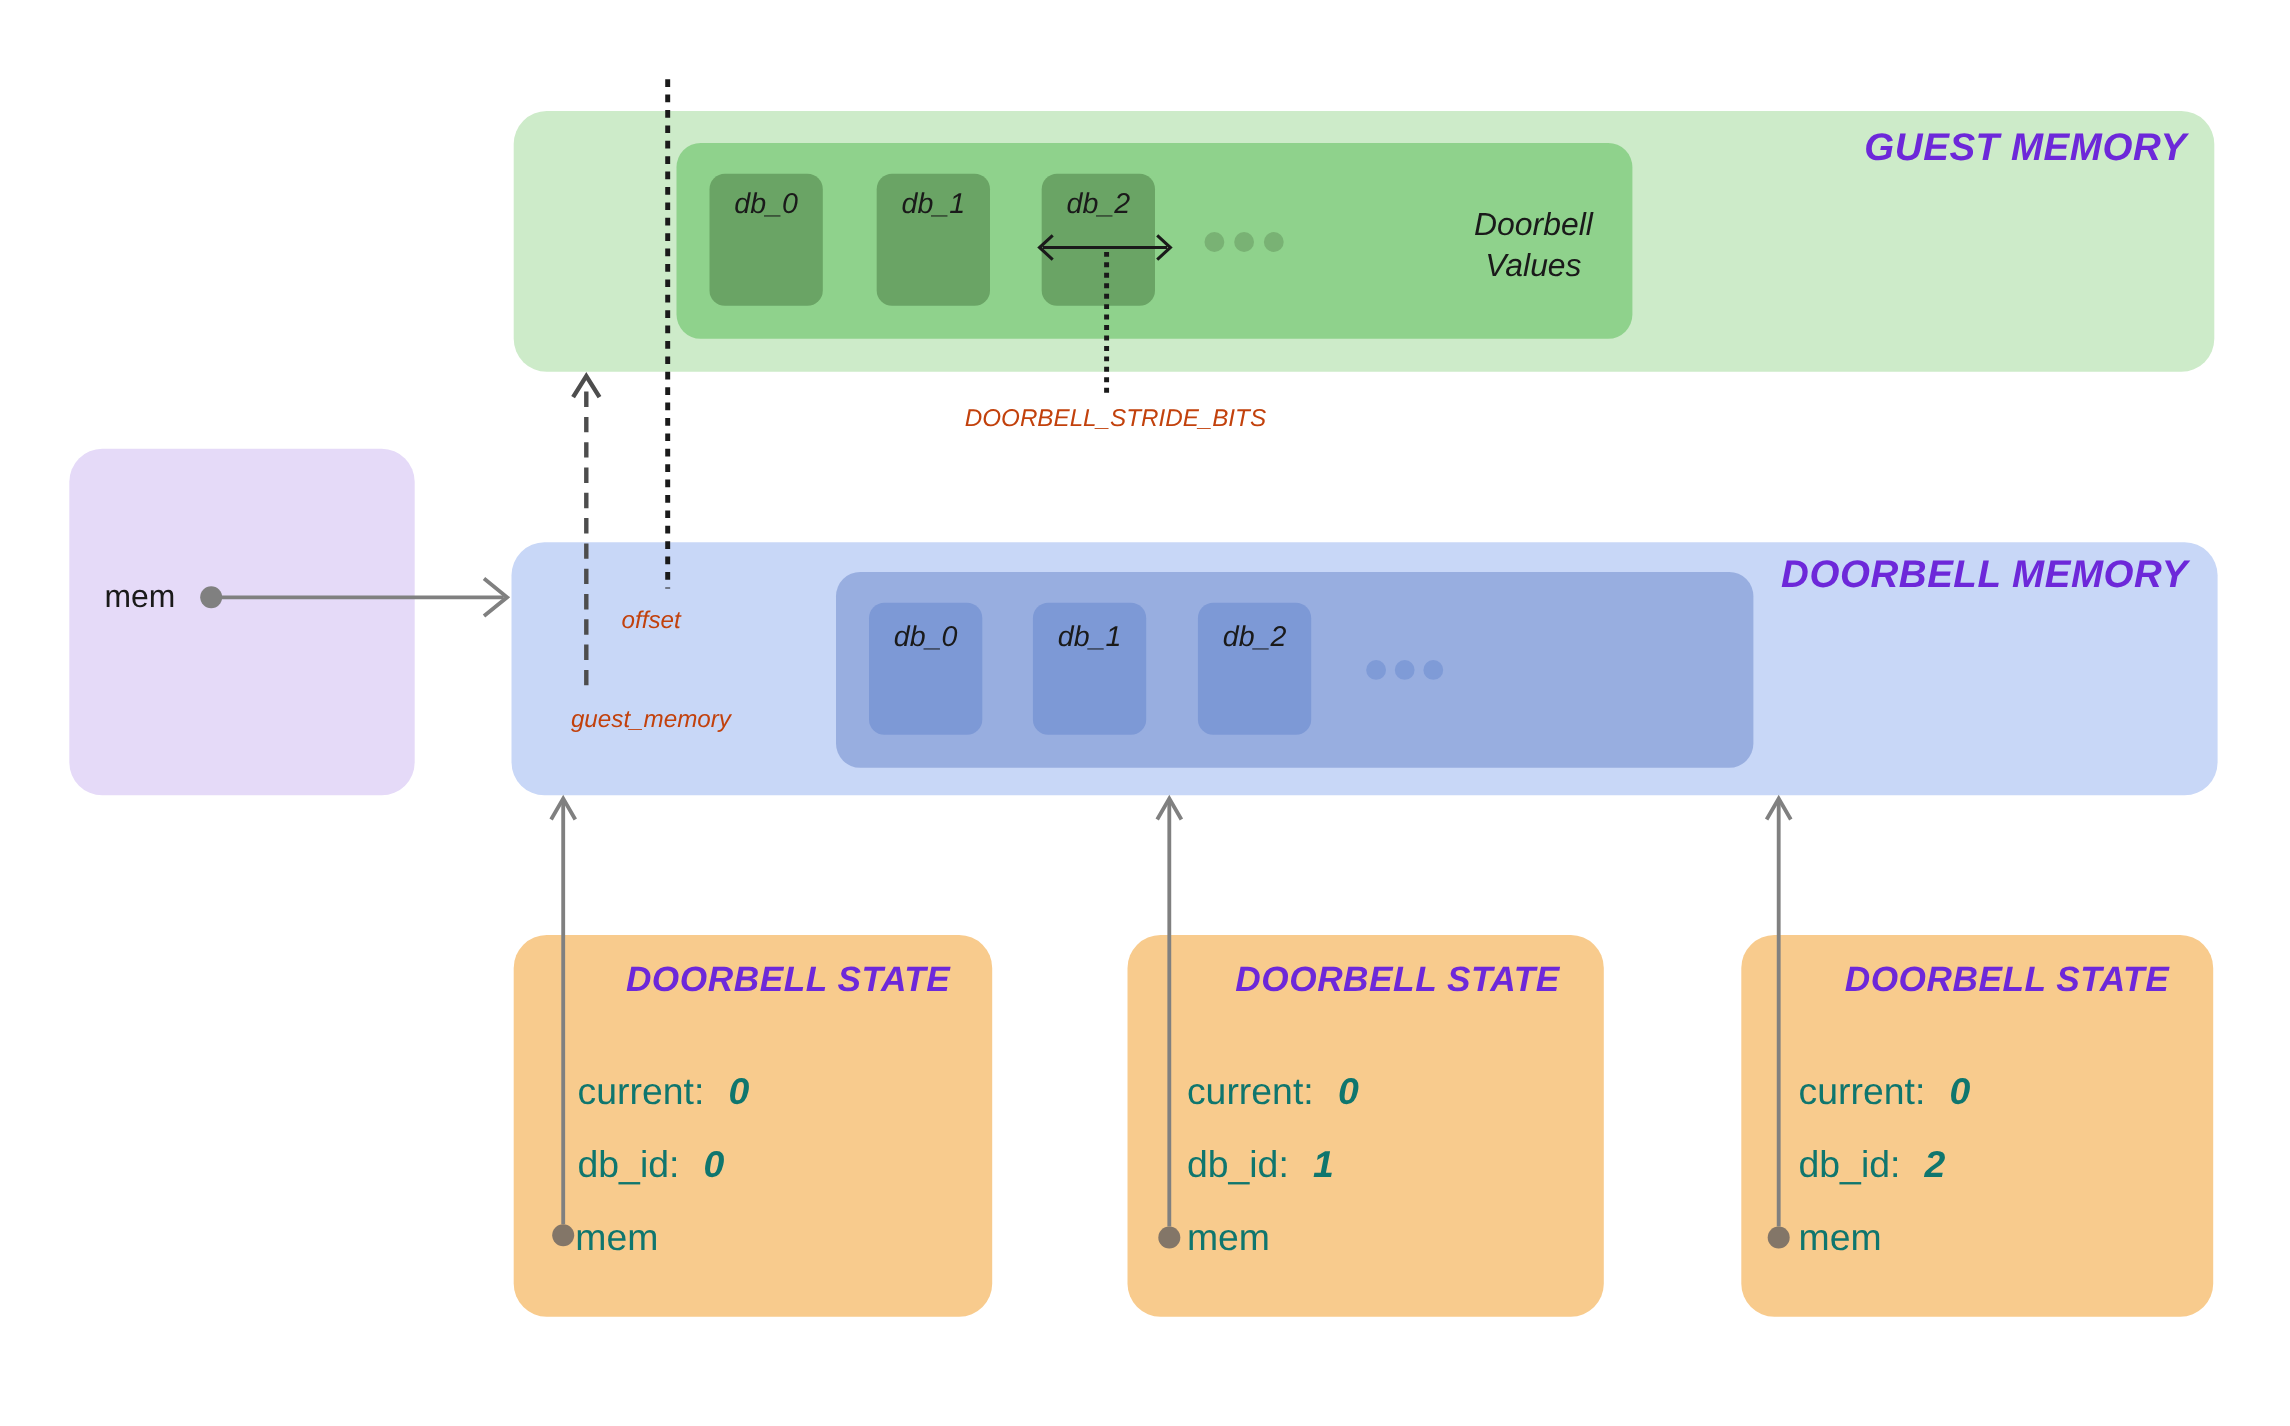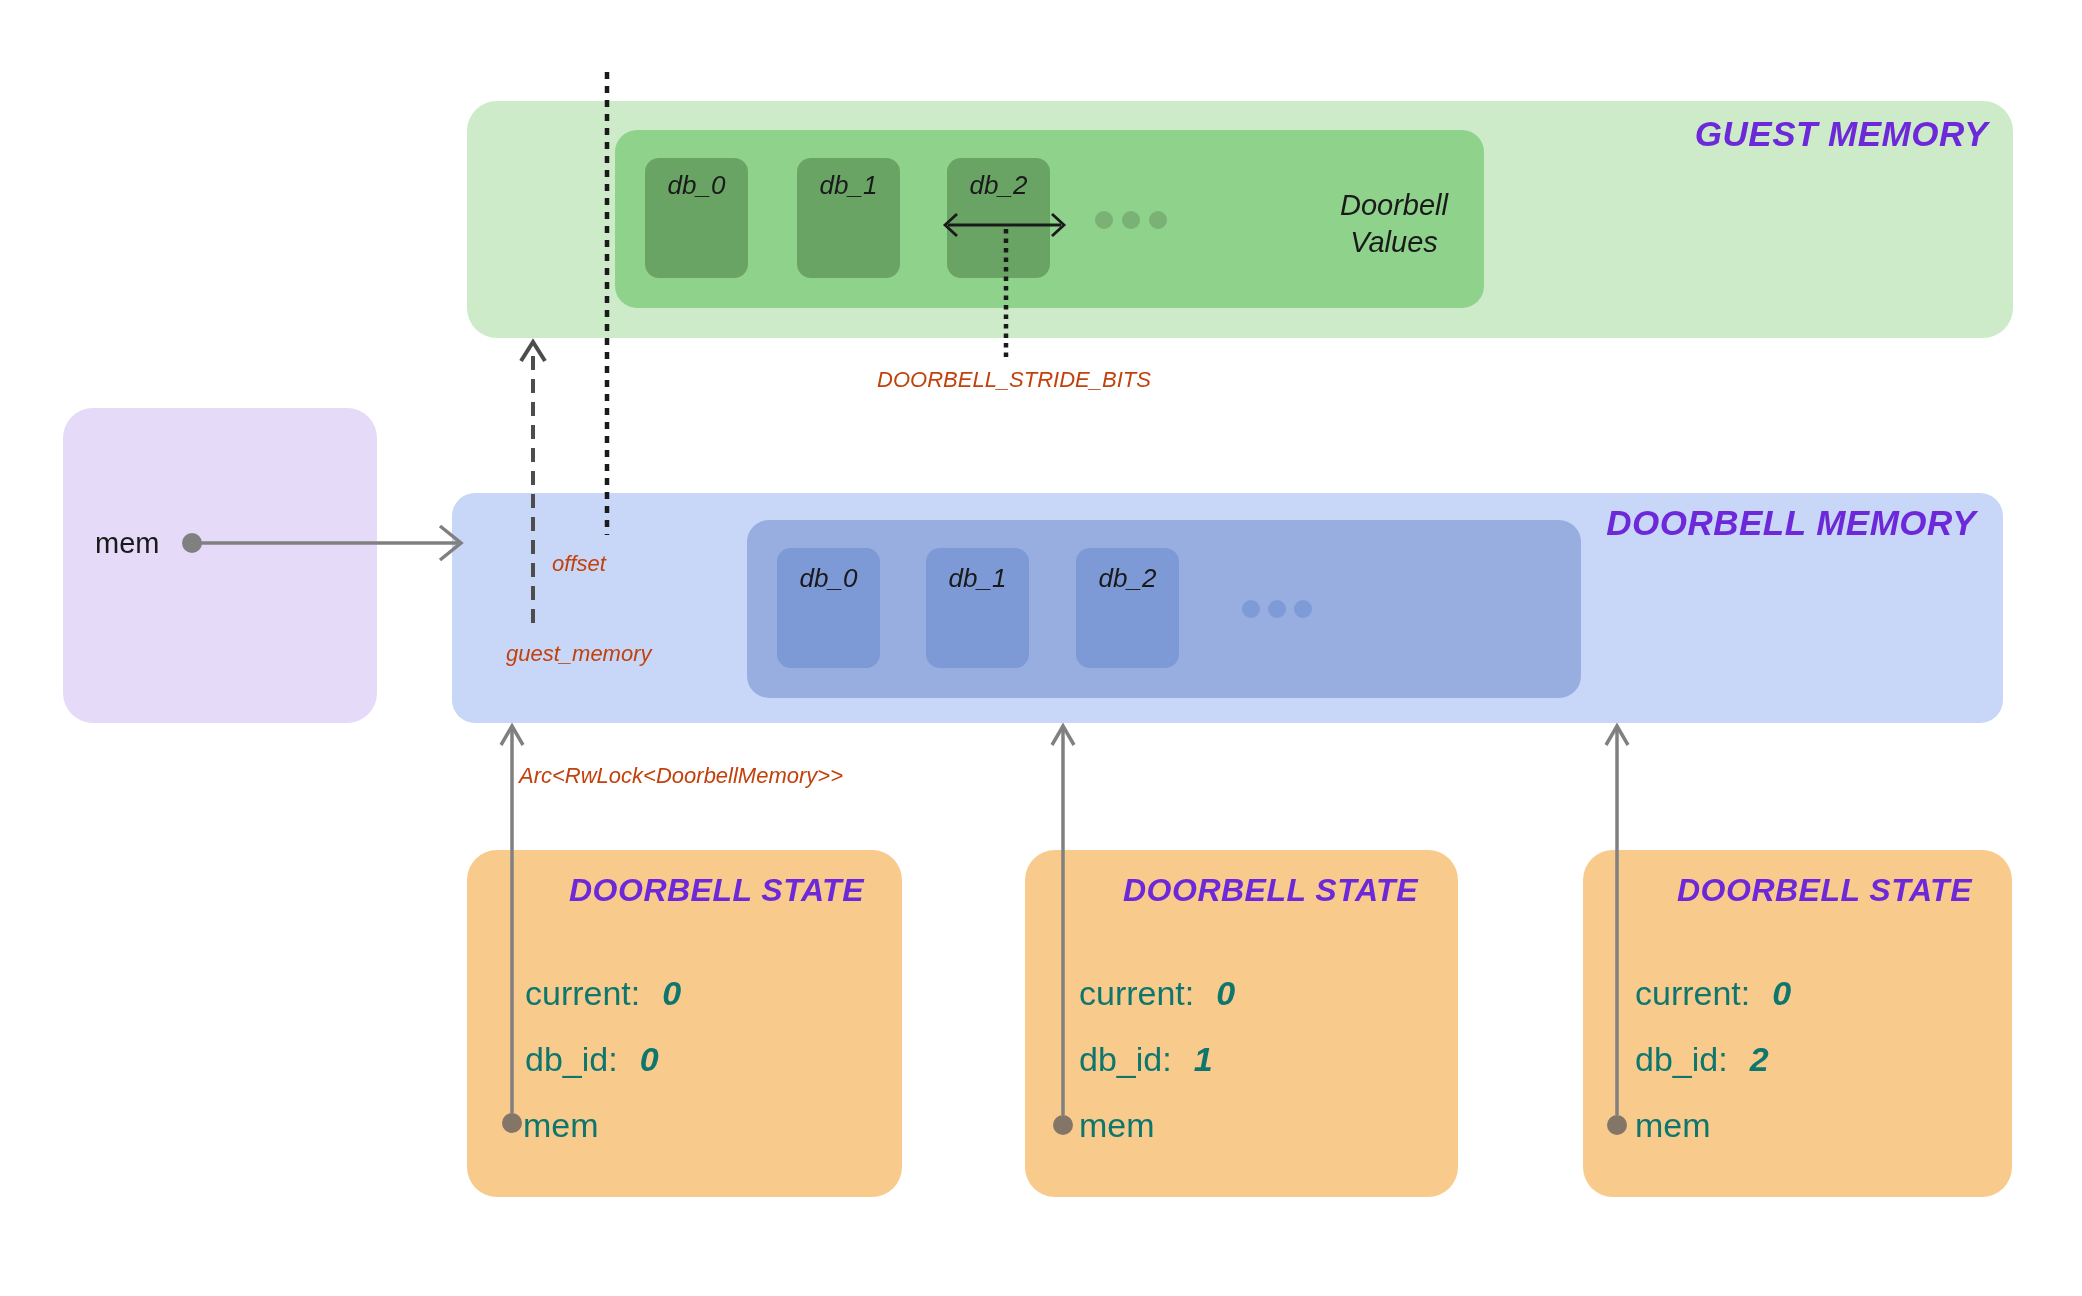--- a/index.html
+++ b/index.html
@@ -54,36 +54,35 @@
       <div class="cell green" style="left:332px;top:28px;"><span>db_2</span></div>
       <div class="two-line-label" style="left:629px;top:57px;width:300px;">
         <div>Doorbell</div>
         <div>Values</div>
       </div>
     </div>
   </div>
 
   <div class="note" style="left:814px;top:367px;width:400px;text-align:center;">DOORBELL_STRIDE_BITS</div>
 
-  <div class="box doorbell" style="left:452px;top:493px;width:1551px;height:230px;border-radius:23px;">
+  <div class="box doorbell" style="left:465px;top:493px;width:1551px;height:230px;">
     <div class="box-title" style="top:10px;right:27px;">DOORBELL MEMORY</div>
     <div class="note" style="left:100px;top:58px;">offset</div>
     <div class="note" style="left:54px;top:148px;">guest_memory</div>
     <div class="inner-container doorbell-inner" style="left:295px;top:27px;width:834px;height:178px;">
       <div class="cell blue" style="left:30px;top:28px;"><span>db_0</span></div>
       <div class="cell blue" style="left:179px;top:28px;"><span>db_1</span></div>
       <div class="cell blue" style="left:329px;top:28px;"><span>db_2</span></div>
     </div>
   </div>
 
   <div class="box controller" style="left:63px;top:408px;width:314px;height:315px;">
     <div class="plain-label" style="left:32px;top:119px;">mem</div>
   </div>
 
-  <div class="note" style="left:519px;top:763px;">Arc&lt;RwLock&lt;DoorbellMemory&gt;&gt;</div>
 
   <div class="box state" style="left:467px;top:850px;width:435px;height:347px;">
     <div class="box-title state-title" style="top:22px;right:38px;">DOORBELL STATE</div>
     <div class="field-row" style="left:58px;top:124px;">
       <span>current:</span><span class="field-value">0</span>
     </div>
     <div class="field-row" style="left:58px;top:190px;">
       <span>db_id:</span><span class="field-value">0</span>
     </div>
     <div class="field-row" style="left:56px;top:256px;">

